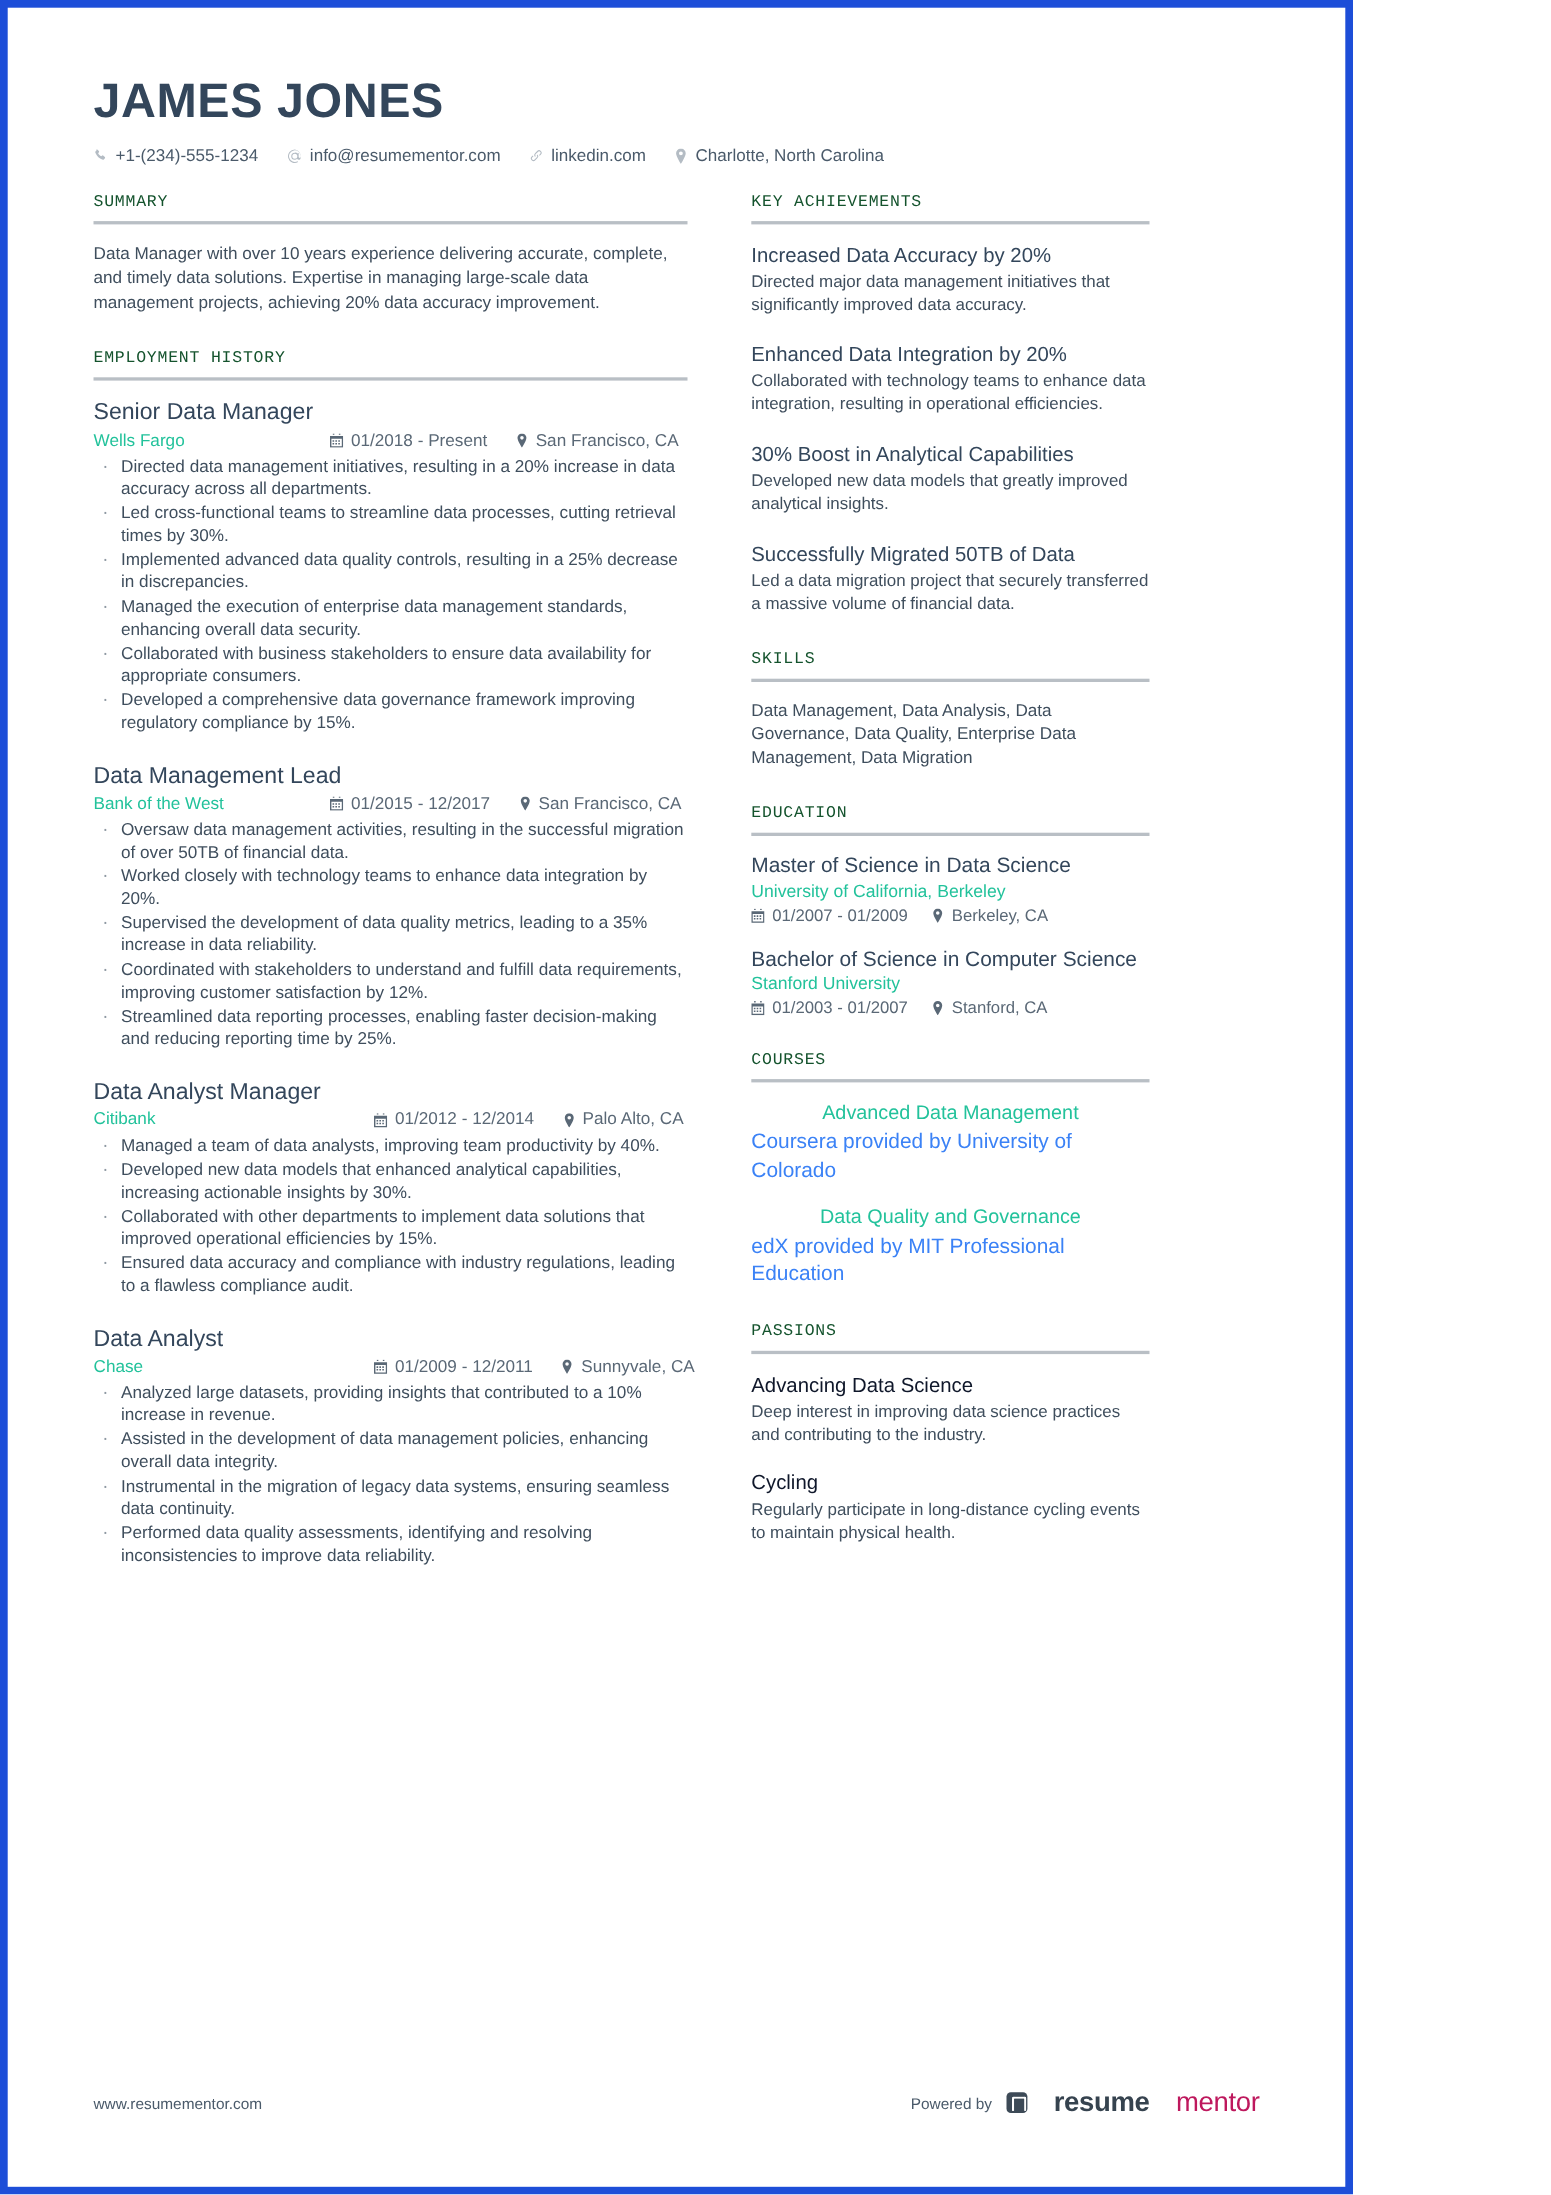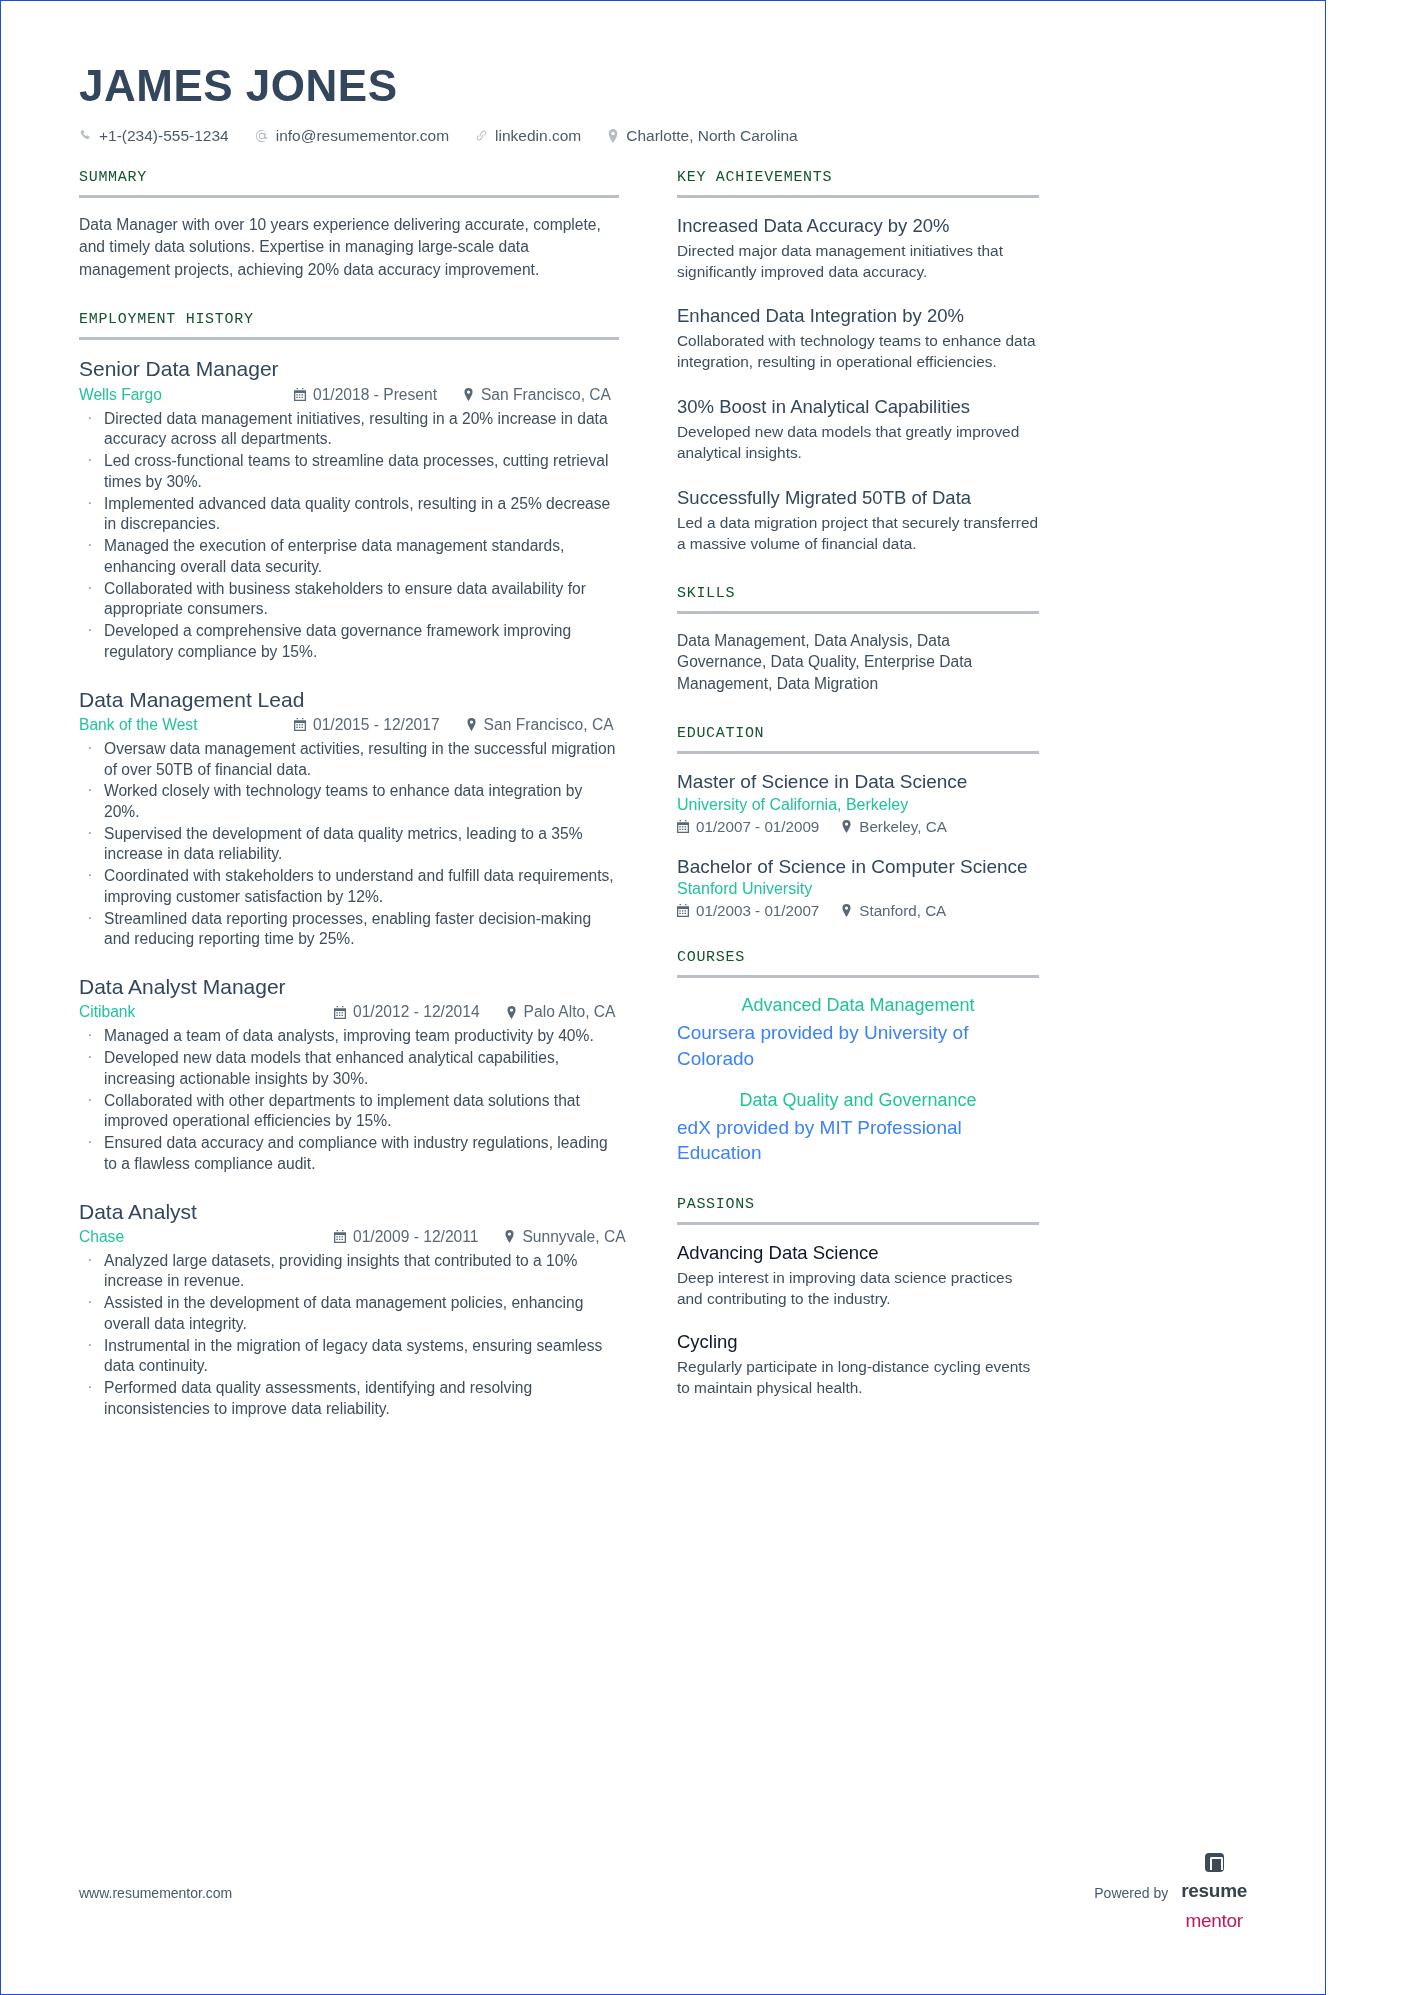--- a/index.html
+++ b/index.html
@@ -5,24 +5,24 @@
   * { box-sizing: border-box; margin: 0; padding: 0; }
   html, body {
     width: 1410px;
     height: 1995px;
     background: #ffffff;
     font-family: "Liberation Sans", sans-serif;
     color: #3b4a5a;
   }
   .page {
     position: relative;
-    width: 1326px;
+    width: 1230px;
     height: 1995px;
     background: #ffffff;
-    border: 1px solid #1d4ed8;
+    border: 7px solid #1d4ed8;
     padding: 0;
     overflow: hidden;
   }
 
   
   .header { padding: 62px 78px 0 78px; }
   .name {
     font-size: 44px;
     font-weight: 700;
     letter-spacing: 0.5px;
@@ -224,24 +224,23 @@
     color: #4a5a6a;
   }
   .powered {
     display: flex;
     align-items: center;
     gap: 13px;
   }
   .brand {
     display: inline-flex;
     align-items: center;
-    gap: 8px;
-    font-size: 19px;
+    gap: 24px;
+    font-size: 25px;
     letter-spacing: -0.3px;
-    flex-direction: column;
   }
   .brand-mark {
     width: 19px; height: 19px;
     border-radius: 4px;
     background: #3d4a57;
     display: inline-block;
     position: relative;
   }
   .brand-mark:after {
     content: "";

